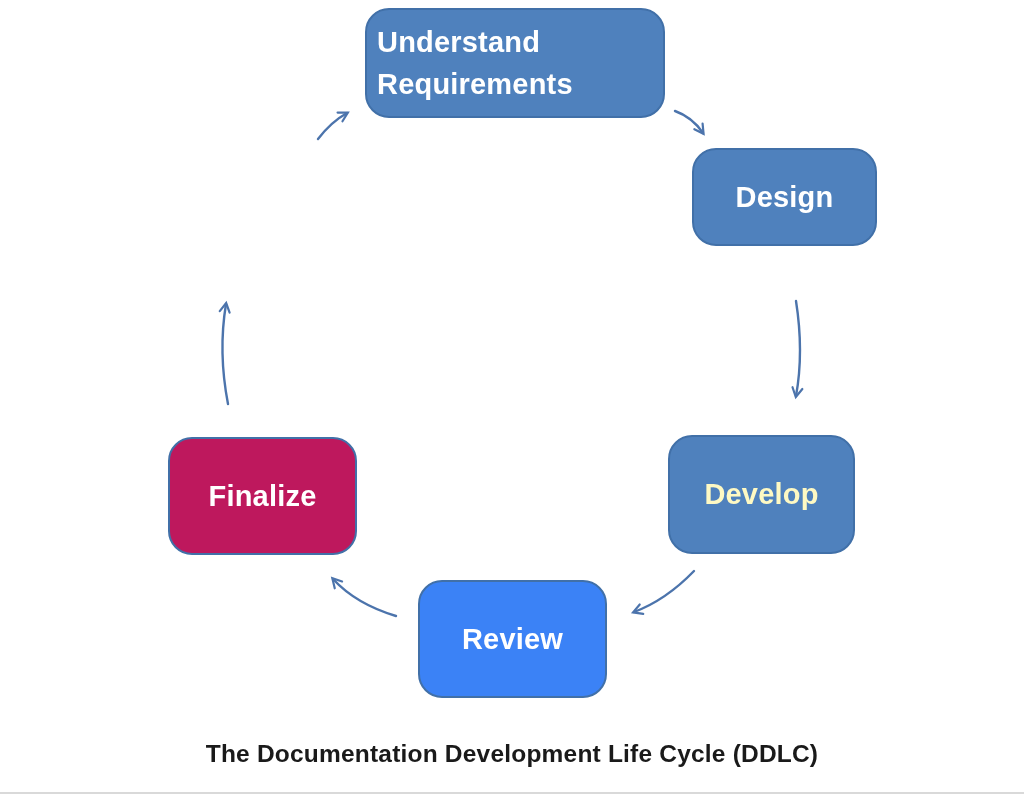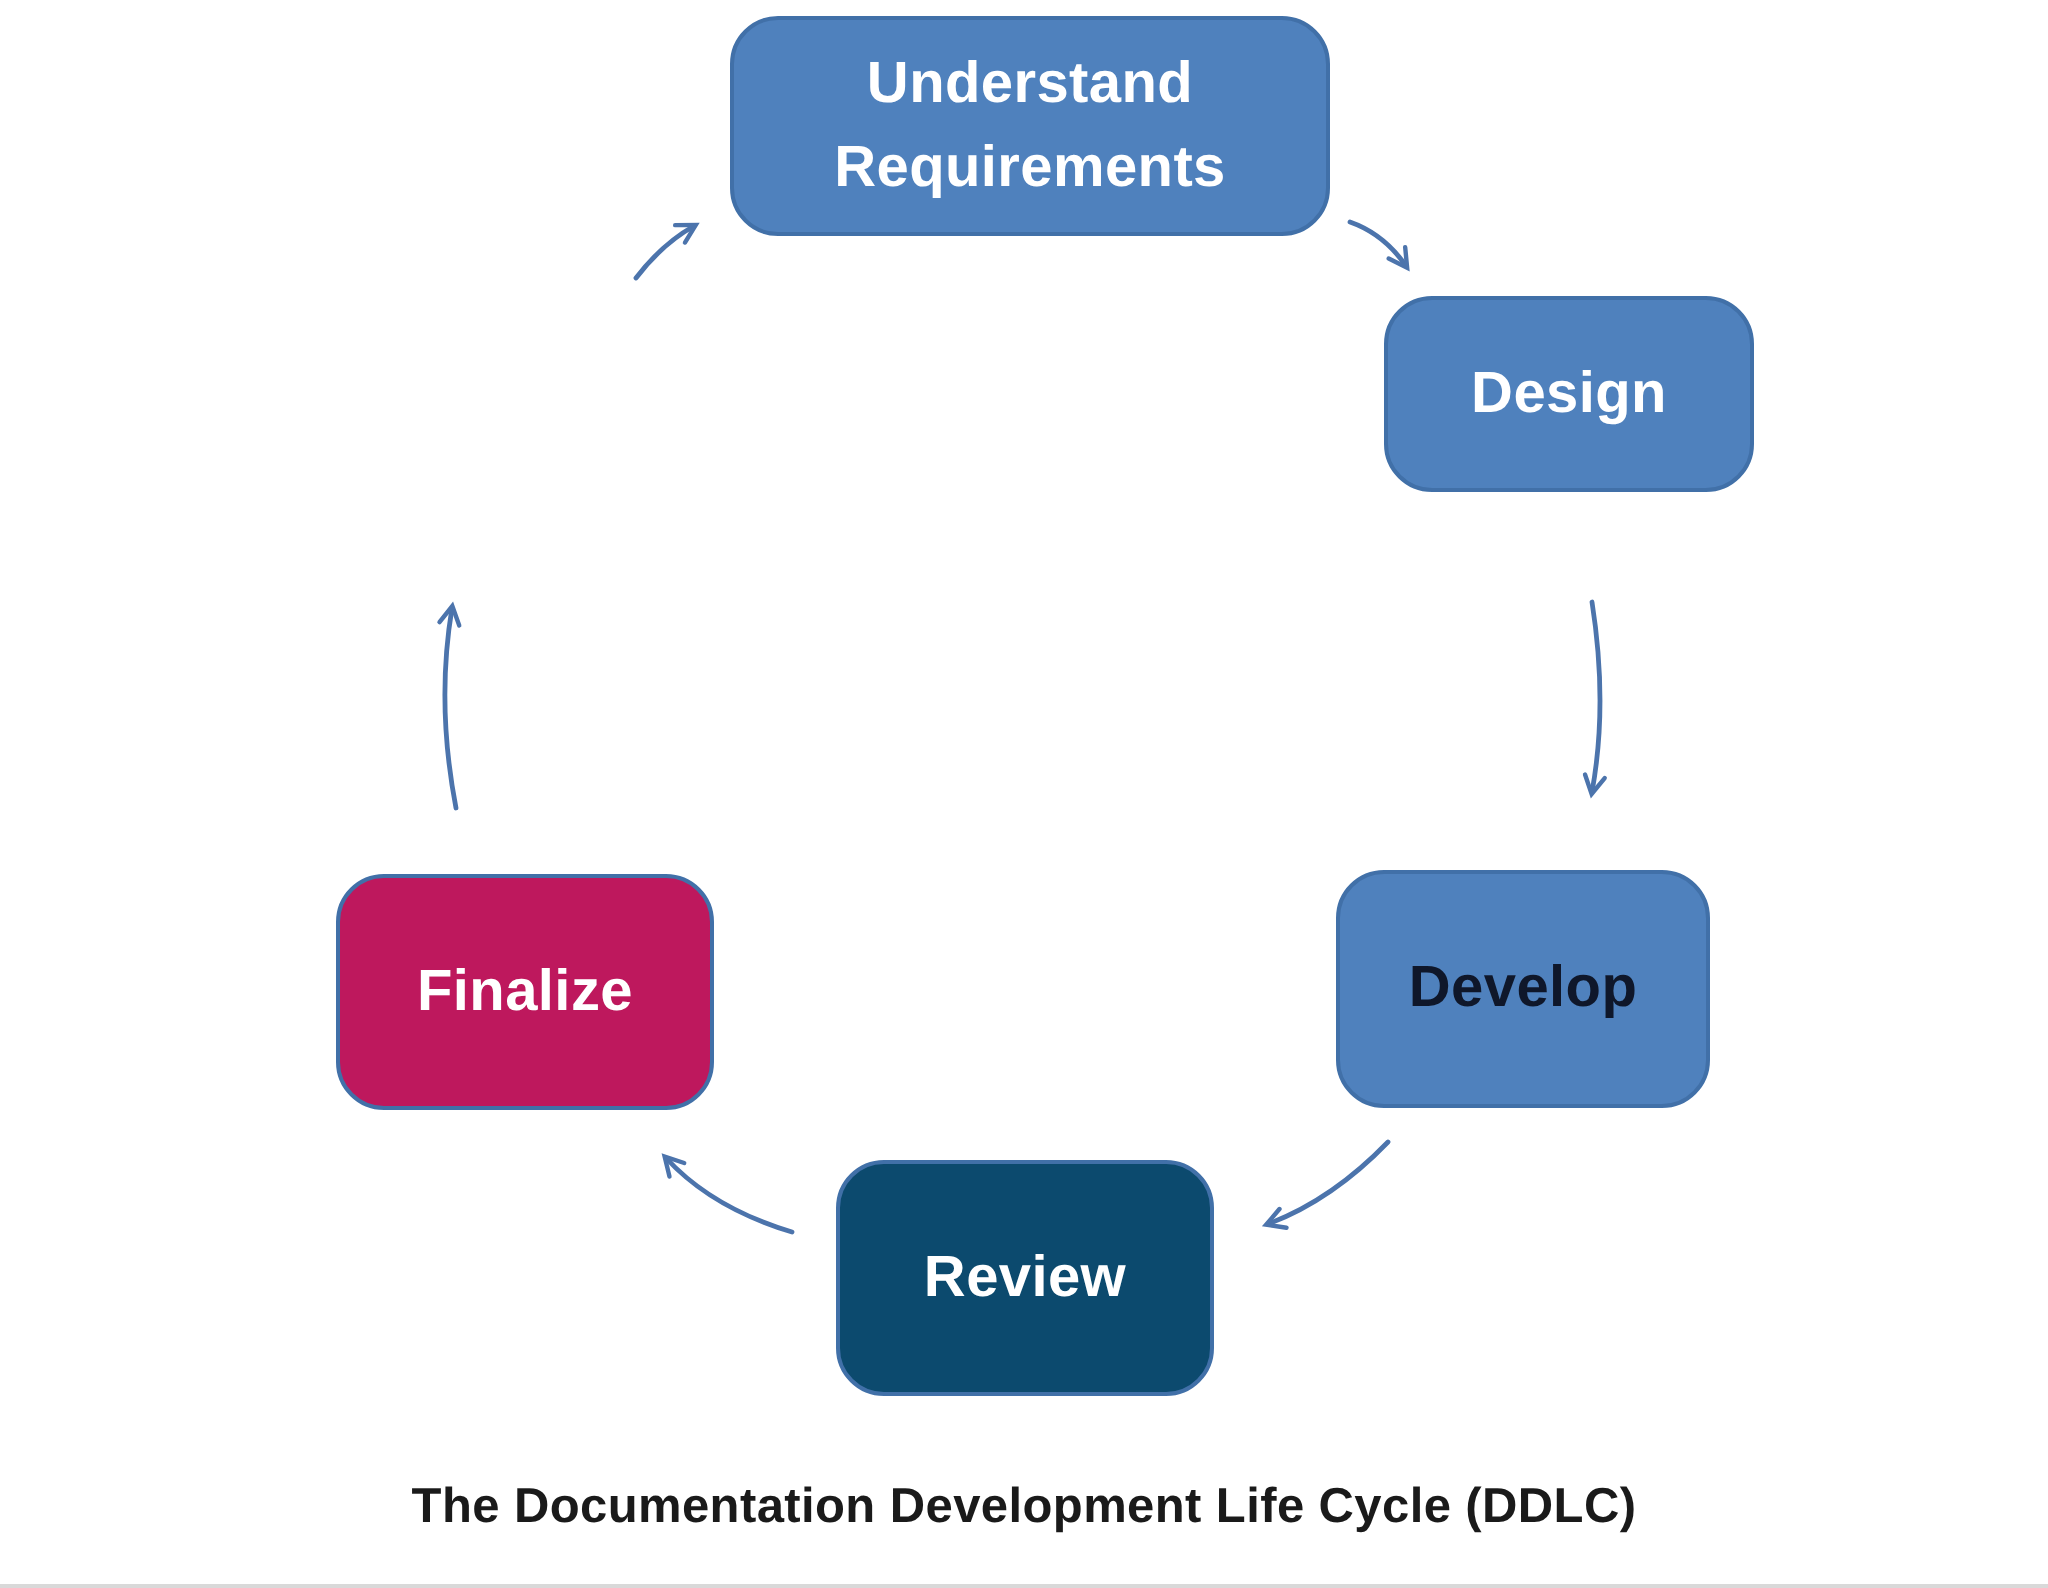--- a/index.html
+++ b/index.html
@@ -12,21 +12,20 @@
     font-family: "Liberation Sans", sans-serif;
   }
   .node {
     position: absolute;
     box-sizing: border-box;
     border-radius: 24px;
     border: 2px solid transparent;
     display: flex;
     align-items: center;
     justify-content: center;
-    text-align: center;
     font-weight: bold;
     font-size: 29px;
     line-height: 1.45;
     padding: 0 10px;
     letter-spacing: 0.2px;
   }
   .node-understand { left: 365px; top: 8px;   width: 300px; height: 110px; }
   .node-design     { left: 692px; top: 148px; width: 185px; height: 98px; }
   .node-develop    { left: 668px; top: 435px; width: 187px; height: 119px; }
   .node-review     { left: 418px; top: 580px; width: 189px; height: 118px; }
@@ -80,23 +79,23 @@
     <path class="edge" d="M694,571 Q666,600 634,612" marker-end="url(#ah)"></path>
     <path class="edge" d="M396,616 Q356,604 333,579" marker-end="url(#ah)"></path>
     <path class="edge" d="M228,404 Q218,352 226,304" marker-end="url(#ah)"></path>
     <path class="edge" d="M318,139 Q331,122 347,113" marker-end="url(#ah)"></path>
   </svg>
 
   <div class="node node-understand" style="background: rgb(79, 129, 189); border-color: rgb(65, 112, 168); color: rgb(255, 255, 255);">Understand Requirements</div>
 
   <div class="node node-design" style="background: rgb(79, 129, 189); border-color: rgb(65, 112, 168); color: rgb(255, 255, 255);">Design</div>
 
-  <div class="node node-develop" style="background: rgb(79, 129, 189); border-color: rgb(65, 112, 168); color: #0f172a;">Develop</div>
+  <div class="node node-develop" style="background: rgb(79, 129, 189); border-color: rgb(65, 112, 168); color: #fef9c3;">Develop</div>
 
-  <div class="node node-review" style="background: #0c4a6e; border-color: rgb(65, 112, 168); color: rgb(255, 255, 255);">Review</div>
+  <div class="node node-review" style="background: #3b82f6; border-color: rgb(65, 112, 168); color: rgb(255, 255, 255);">Review</div>
 
   <div class="node node-finalize" style="background: #be185d; border-color: rgb(65, 112, 168); color: rgb(255, 255, 255);">Finalize</div>
 
 
   <div class="caption" style="color: rgb(26, 26, 26);">The Documentation Development Life Cycle (DDLC)</div>
 
   <div class="bottom-rule" style="background: rgb(217, 217, 217);"></div>
 
 </div>
 

